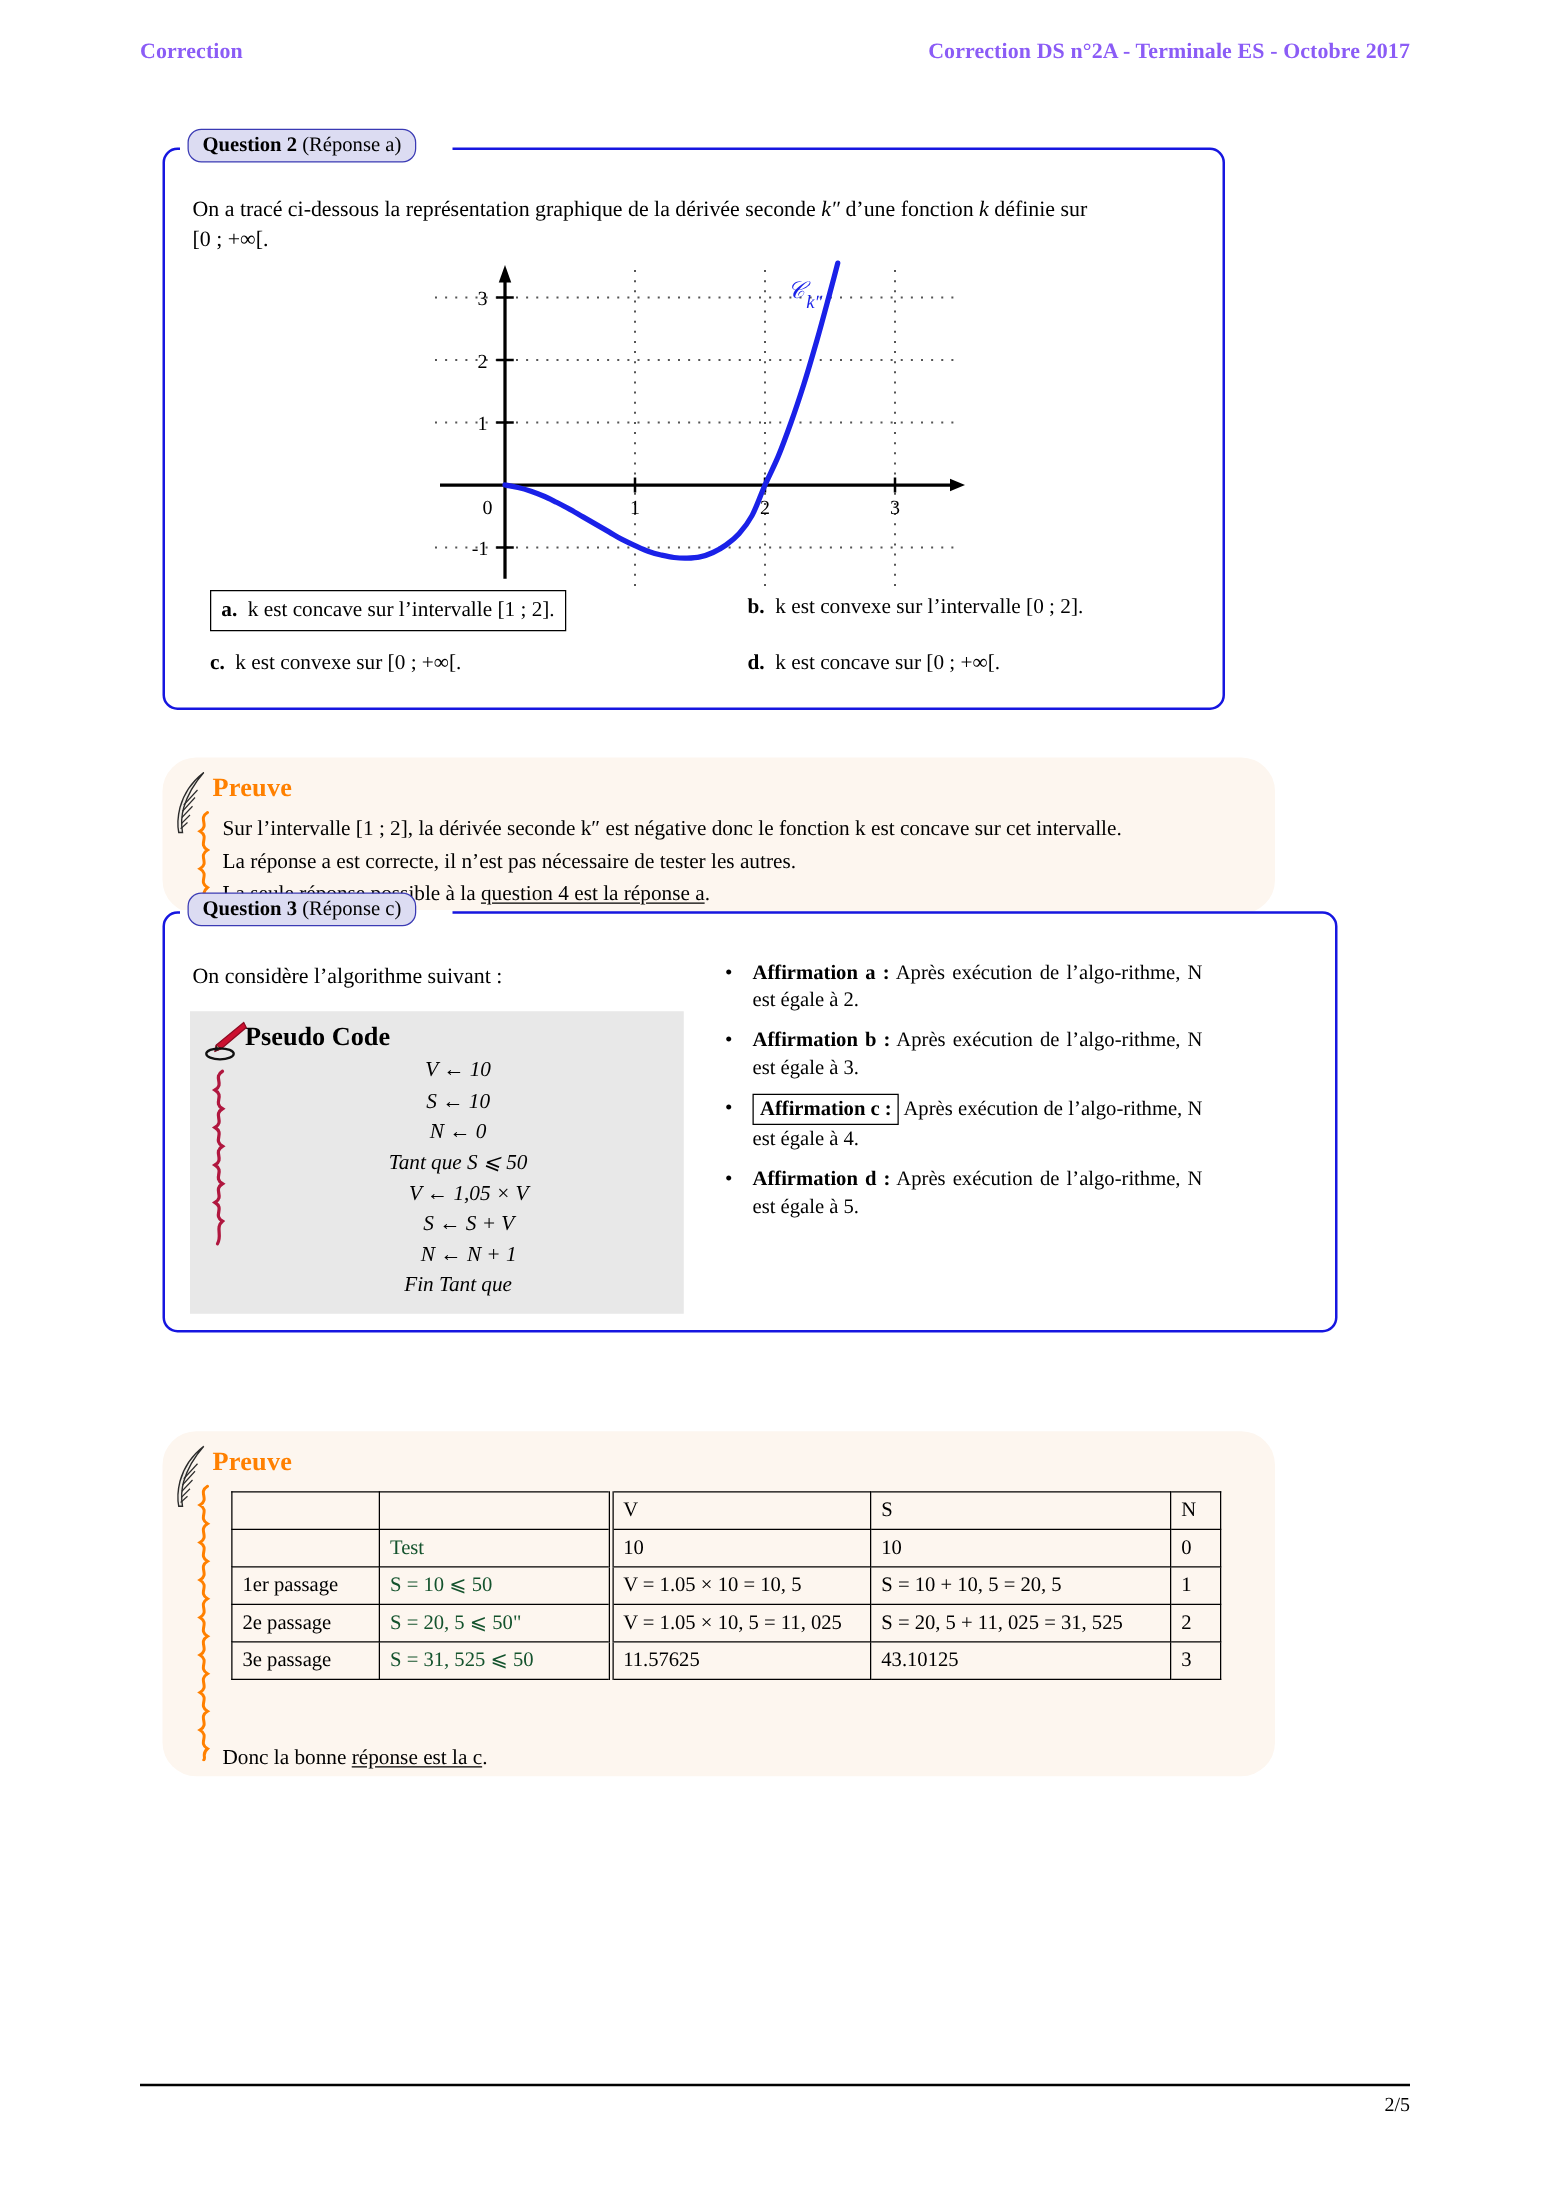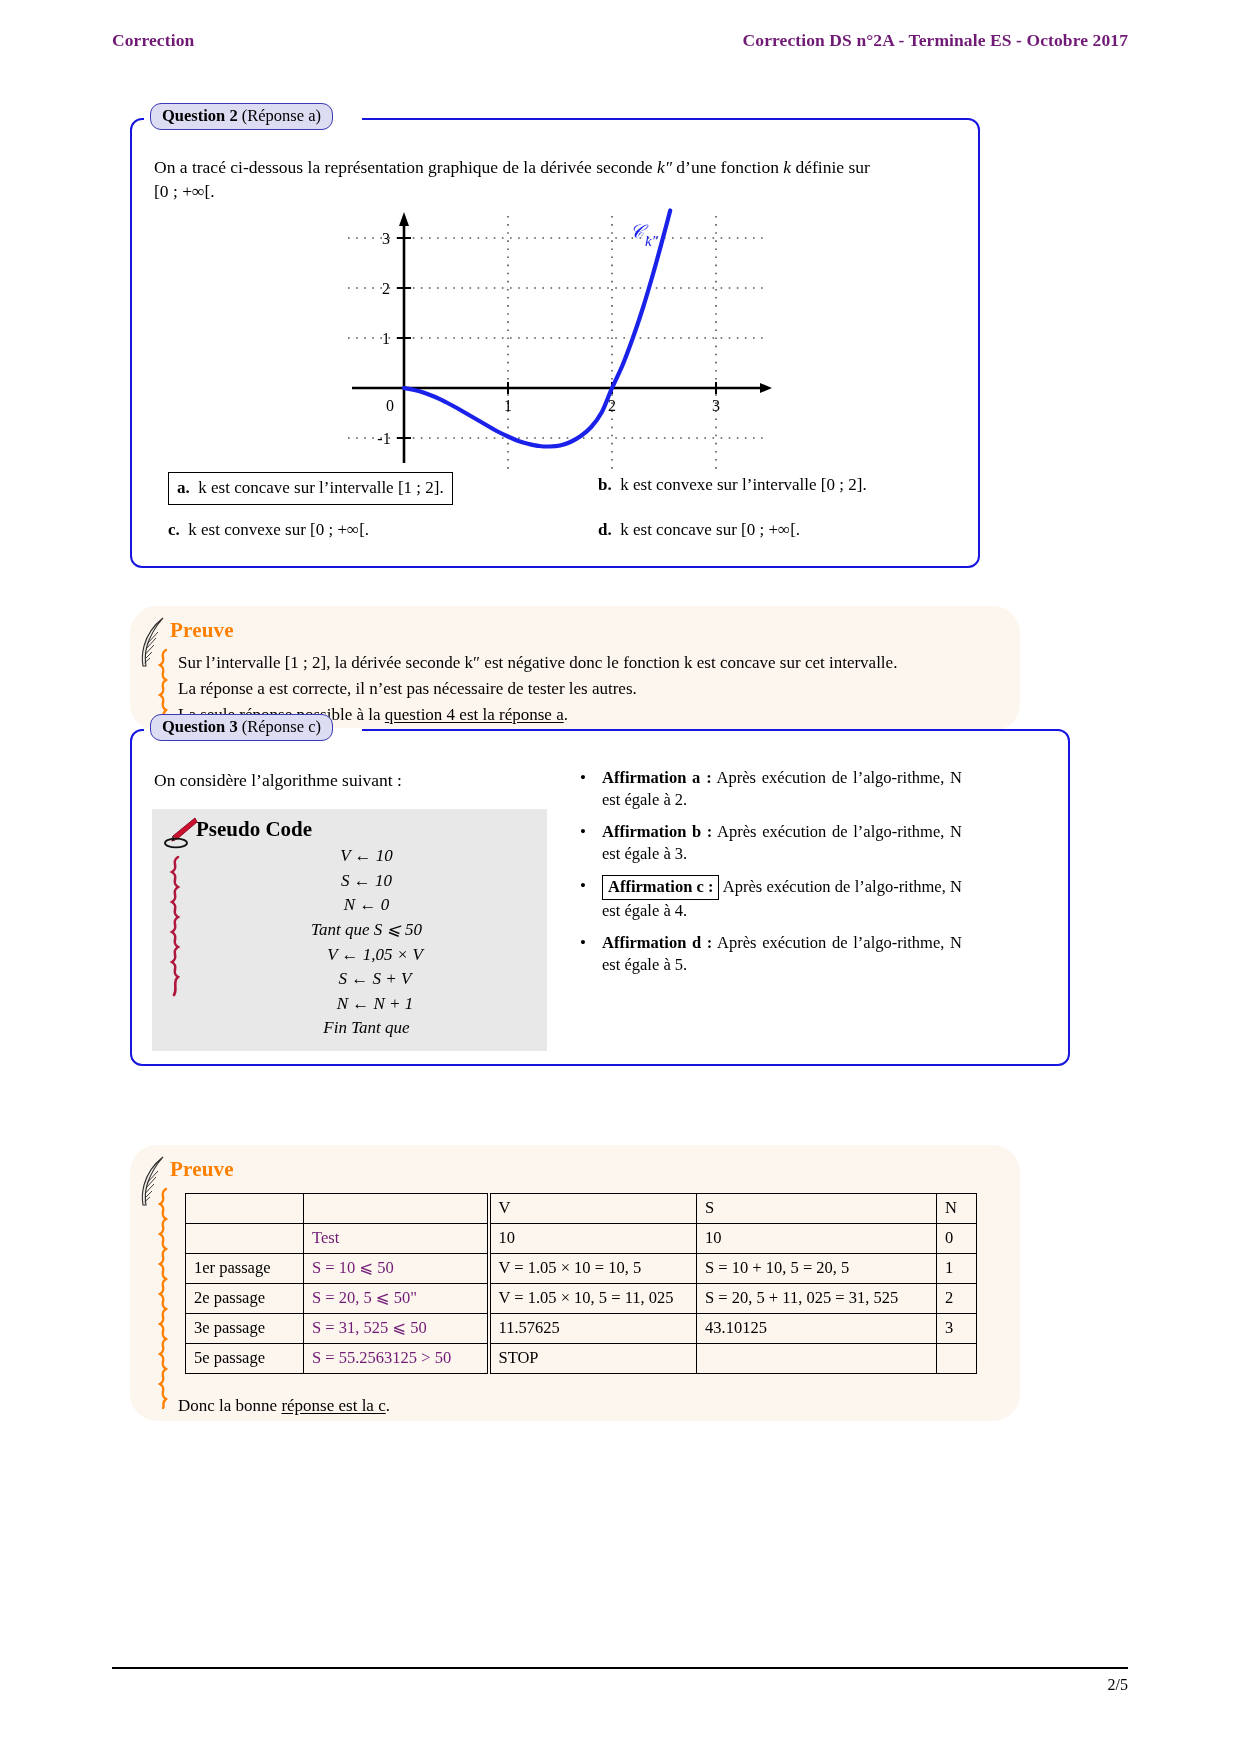--- a/index.html
+++ b/index.html
@@ -12,21 +12,21 @@
     position:relative;
     overflow:hidden;
   }
 
   .page { position:relative; width:1240px; height:1754px; padding:0; }
 
   
   .hdr {
     position:absolute; left:112px; top:30px; width:1016px;
     display:flex; justify-content:space-between; align-items:baseline;
-    font-weight:bold; font-size:17.5px; color:#701a75;
+    font-weight:bold; font-size:17.5px; color:#8b5cf6;
     letter-spacing:.1px;
   }
   .hdr-right { white-space:nowrap; }
 
   
   .qframe {
     position:absolute;
     border:2.5px solid #1616e0;
     border-radius:12px;
     background:#fff;
@@ -106,21 +106,21 @@
     background:transparent;
   }
   table.trace td, table.trace th {
     border:1.6px solid #000;
     padding:4px 8px 5px 8px;
     font-weight:normal;
     text-align:left;
     white-space:nowrap;
   }
   table.trace td.dbl { border-right:4.5px double #000; }
-  td.red, .red { color:#701a75; }
+  td.red, .red { color:#14532d; }
   td.lbl { text-align:center; }
 
   
   .footrule { position:absolute; left:112px; top:1667px; width:1016px; height:1.6px; background:#000; }
   .footnum { position:absolute; right:112px; top:1676px; font-size:16px; }
 </style>
 </head>
 <body>
 
 <div class="page">
@@ -361,27 +361,20 @@
           <td>S = 20, 5 + 11, 025 = 31, 525</td>
           <td>2</td>
         </tr>
         <tr>
           <td class="lbl">3e passage</td>
           <td class="dbl red">S = 31, 525 ⩽ 50</td>
           <td>11.57625</td>
           <td>43.10125</td>
           <td>3</td>
         </tr>
-        <tr>
-          <td class="lbl">5e passage</td>
-          <td class="dbl red">S = 55.2563125 &gt; 50</td>
-          <td>STOP</td>
-          <td></td>
-          <td></td>
-        </tr>
       </tbody>
     </table>
 
     <div class="preuve-line" style="position:absolute; left:48px; top:248px;"><span>Donc la bonne </span><u class="ul">réponse est la c</u><span>.</span></div>
   </div>
 
   <div class="footrule"></div>
   <div class="footnum">2/5</div>
 
 </div>

